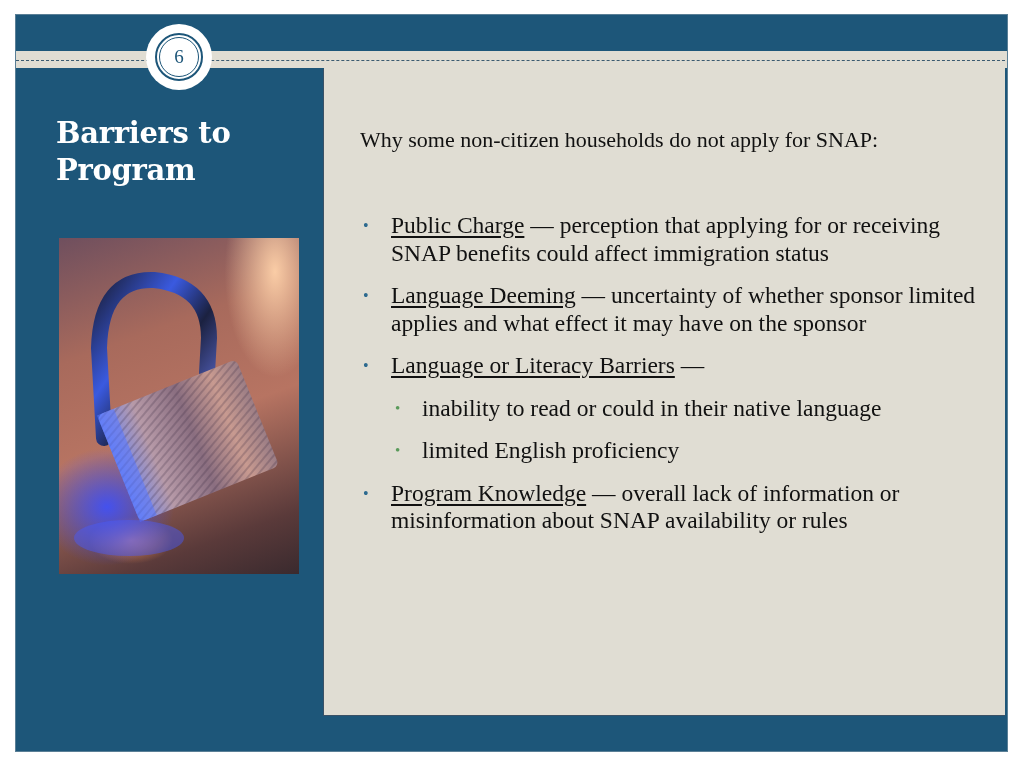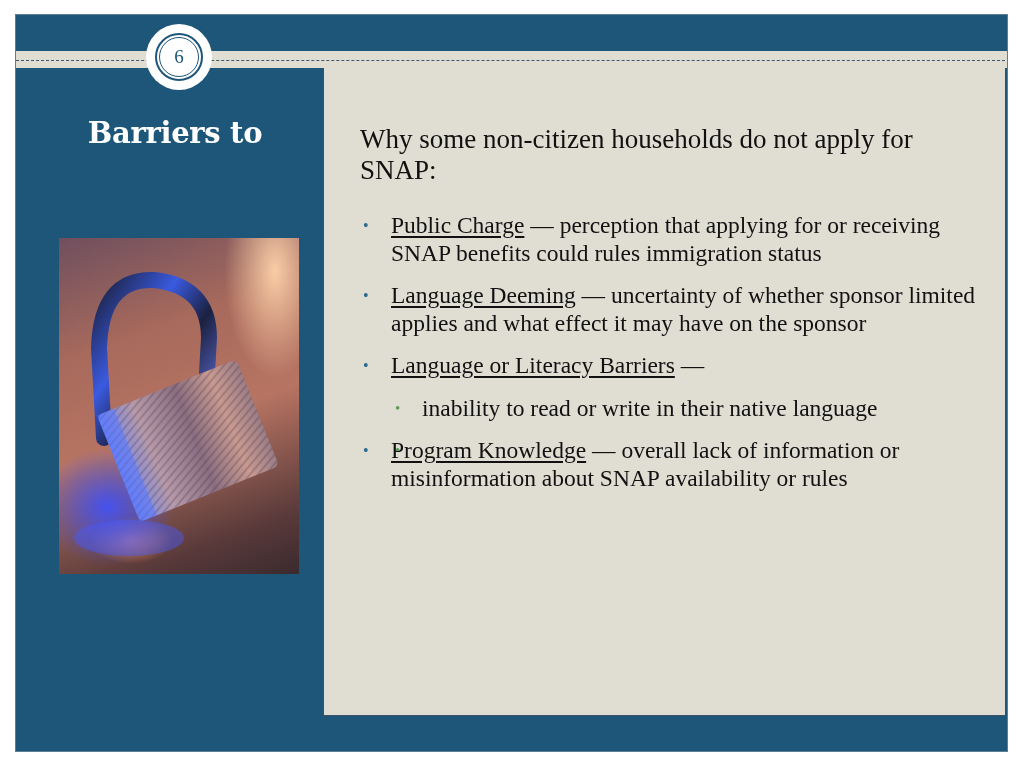--- a/index.html
+++ b/index.html
@@ -84,21 +84,21 @@
       box-sizing: border-box;
       font-family: "Liberation Serif", "DejaVu Serif", serif;
       font-size: 19px;
       color: #1d5679;
     }
     .slide-title {
       position: absolute;
       left: 40px;
       top: 100px;
       width: 238px;
-      text-align: center;
+      text-align: left;
       font-family: "DejaVu Serif", "Liberation Serif", serif;
       font-weight: bold;
       font-size: 29px;
       line-height: 37px;
       color: #ffffff;
       margin: 0;
       letter-spacing: -0.3px;
     }
     .photo {
       position: absolute;
@@ -112,21 +112,21 @@
         radial-gradient(ellipse 40% 25% at 20% 80%, rgba(60,80,255,0.9), rgba(60,80,255,0) 70%),
         radial-gradient(ellipse 25% 10% at 30% 90%, rgba(255,150,90,0.8), rgba(255,150,90,0) 70%),
         linear-gradient(160deg, #6f4f5e 0%, #a86a5c 30%, #b77462 55%, #5a3a3a 85%, #3a2a2e 100%);
     }
     .subtitle {
       position: absolute;
       left: 360px;
       top: 124px;
       width: 620px;
       font-family: "Liberation Serif", "DejaVu Serif", serif;
-      font-size: 27px;
+      font-size: 22px;
       line-height: 31px;
       color: #111111;
       margin: 0;
     }
     .bullets {
       position: absolute;
       left: 360px;
       top: 212px;
       width: 630px;
       margin: 0;
@@ -178,21 +178,21 @@
   <div class="content-panel"></div>
 
   <div class="page-badge">
     <div class="page-badge-inner">
       <div class="page-badge-inner2">6</div>
     </div>
   </div>
 
   <h1 class="slide-title">
     <span>Barriers to</span><br>
-    <br>
+    <span>Program</span><br>
   </h1>
 
   <div class="photo">
     <svg width="240" height="336" viewBox="0 0 240 336" xmlns="http://www.w3.org/2000/svg">
       <defs>
         <linearGradient id="shackle" x1="0" y1="0" x2="1" y2="1">
           <stop offset="0" stop-color="#1a1f3a"></stop>
           <stop offset="0.35" stop-color="#3a5ae0"></stop>
           <stop offset="0.6" stop-color="#1b2140"></stop>
           <stop offset="1" stop-color="#6c7cf0"></stop>
@@ -218,34 +218,35 @@
       <ellipse cx="70" cy="300" rx="55" ry="18" fill="rgba(70,90,255,0.45)"></ellipse>
     </svg>
   </div>
 </div>
 
 <p class="subtitle">Why some non-citizen households do not apply for SNAP:</p>
 
 <ul class="bullets">
   <li class="bullet">
     <span class="dot">•</span>
-    <span class="term">Public Charge</span><span> — perception that applying for or receiving SNAP benefits could rules immigration status</span>
+    <span class="term">Public Charge</span><span> — perception that applying for or receiving SNAP benefits could affect immigration status</span>
   </li>
   <li class="bullet">
     <span class="dot">•</span>
     <span class="term">Language Deeming</span><span> — uncertainty of whether sponsor limited applies and what effect it may have on the sponsor</span>
   </li>
   <li class="bullet">
     <span class="dot">•</span>
     <span class="term">Language or Literacy Barriers</span><span> —</span>
   </li>
   <li class="sub-bullet">
     <span class="dot">•</span>
-    <span>inability to read or write in their native language</span>
+    <span>inability to read or could in their native language</span>
   </li>
   <li class="sub-bullet">
     <span class="dot">•</span>
+    <span>limited English proficiency</span>
   </li>
   <li class="bullet">
     <span class="dot">•</span>
     <span class="term">Program Knowledge</span><span> — overall lack of information or misinformation about SNAP availability or rules</span>
   </li>
 </ul>
 
 </body></html>

